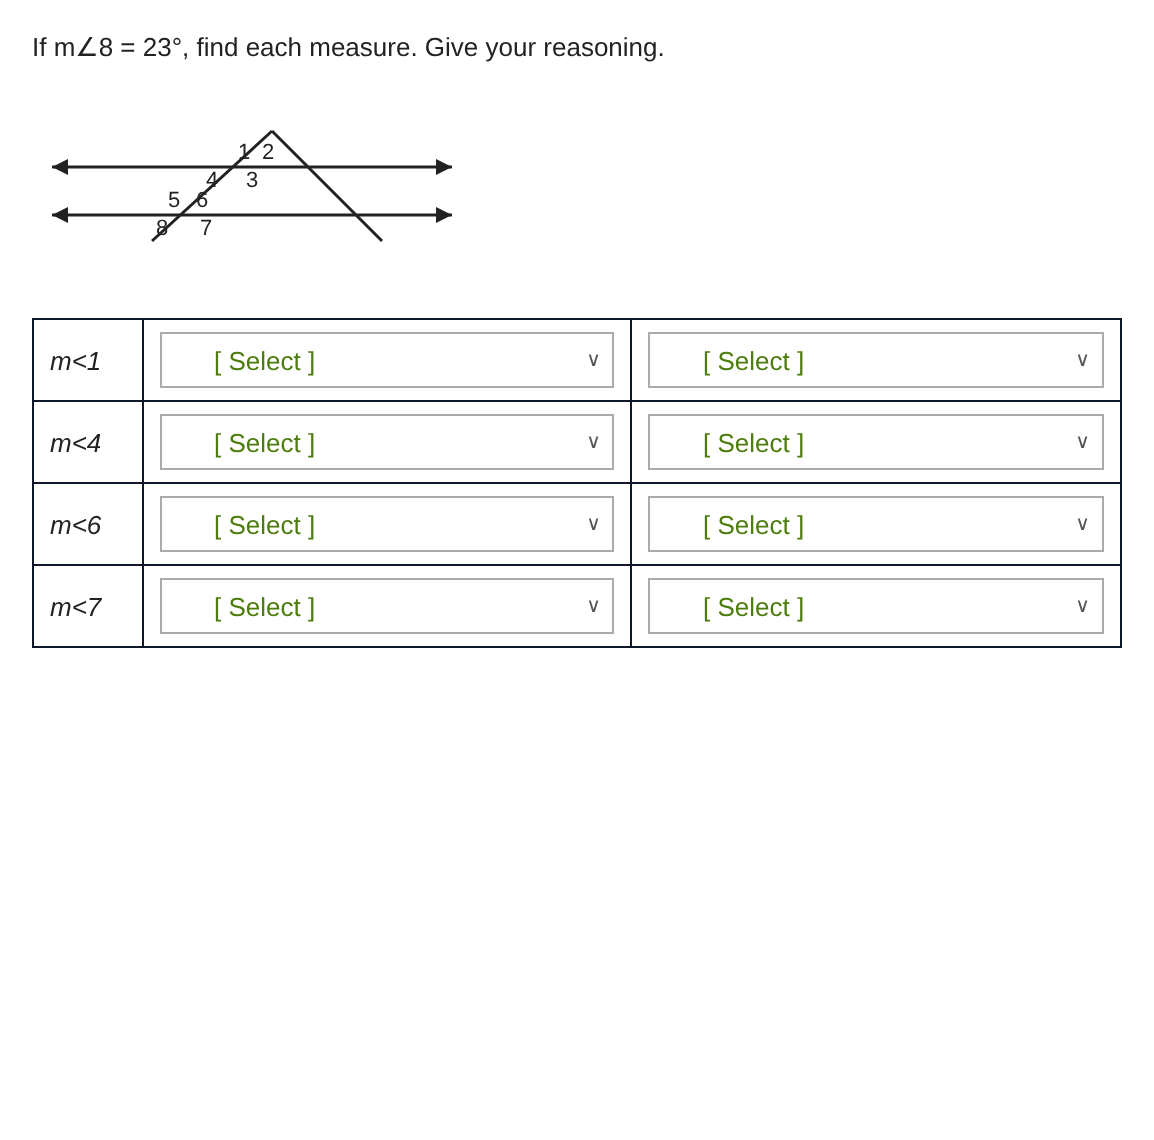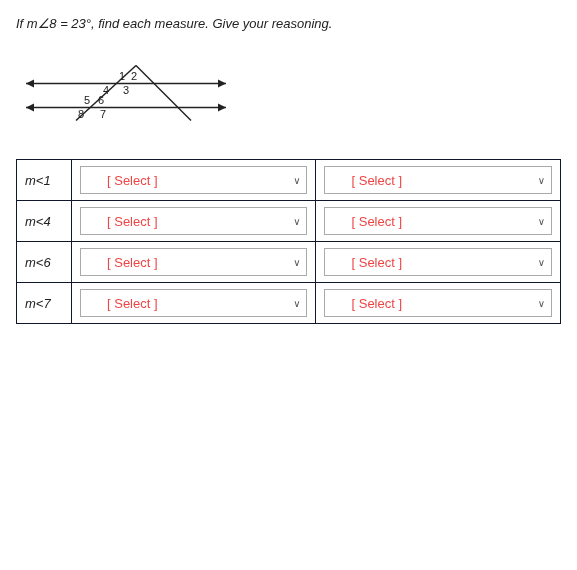--- a/index.html
+++ b/index.html
@@ -8,21 +8,20 @@
       font-size: 13px;
       background: #fff;
       width: 577px;
       min-height: 570px;
       padding: 16px;
       color: #222;
     }
     .problem-title {
       font-size: 13px;
       margin-bottom: 12px;
-      font-style: italic;
     }
     .diagram-container {
       width: 220px;
       height: 100px;
       margin-bottom: 16px;
       position: relative;
     }
     .diagram-container svg {
       width: 100%;
       height: 100%;
@@ -50,21 +49,21 @@
       display: flex;
       align-items: center;
       border: 1px solid #aaa;
       background: #fff;
       padding: 3px 6px;
       cursor: pointer;
       justify-content: space-between;
       min-height: 28px;
     }
     .select-wrapper span.select-text {
-      color: #ef4444;
+      color: #4d7c0f;
       font-size: 13px;
       padding-left: 20px;
     }
     .select-wrapper span.chevron {
       font-size: 10px;
       color: #555;
       margin-left: 6px;
     }
   </style>
 </head>

